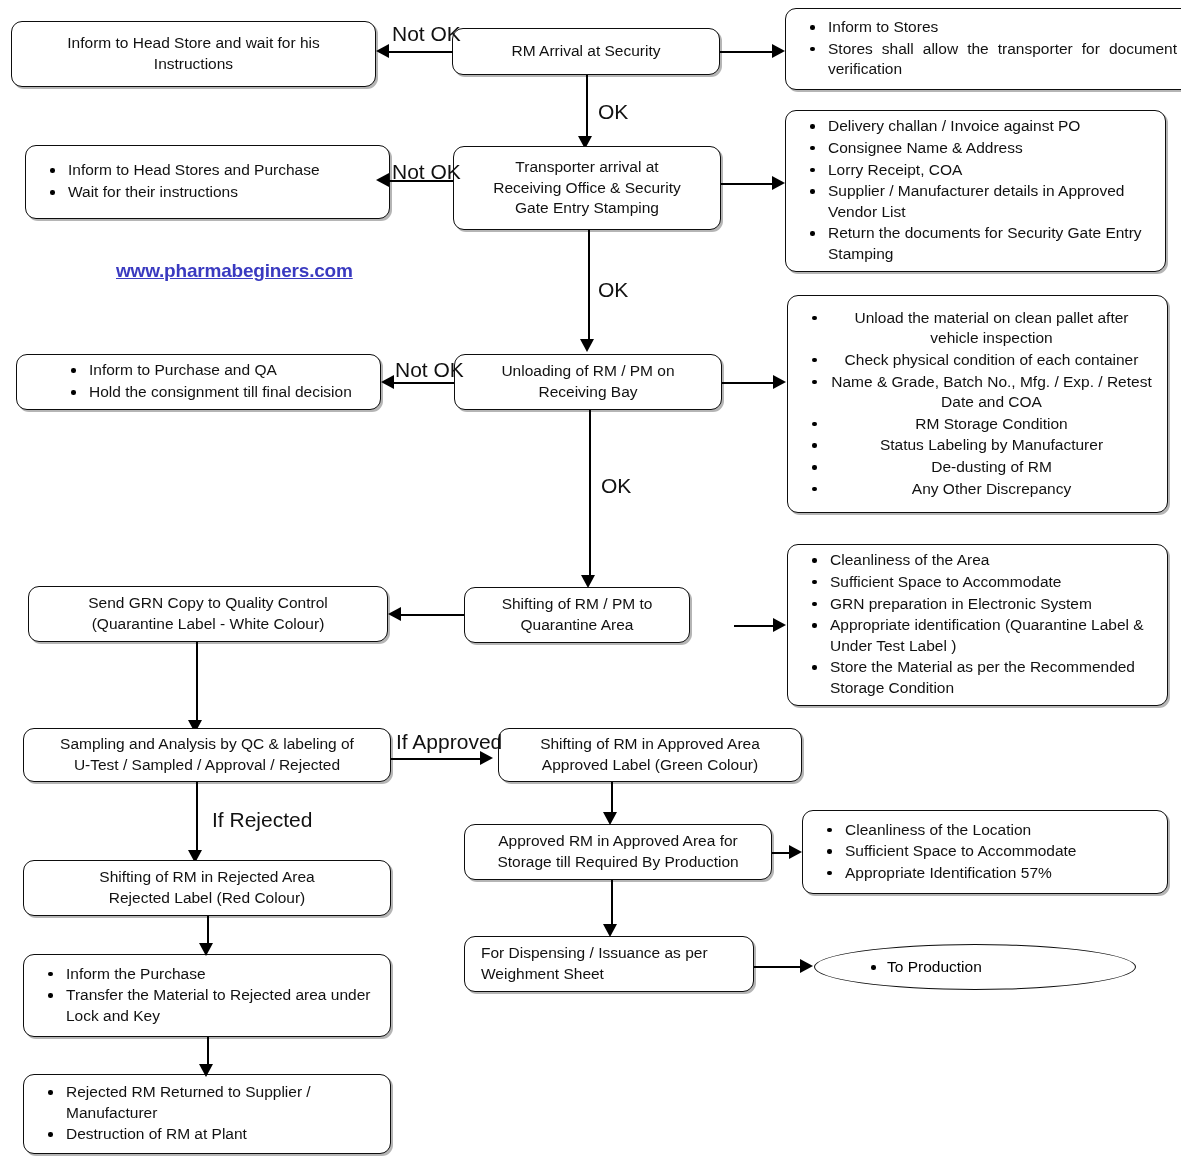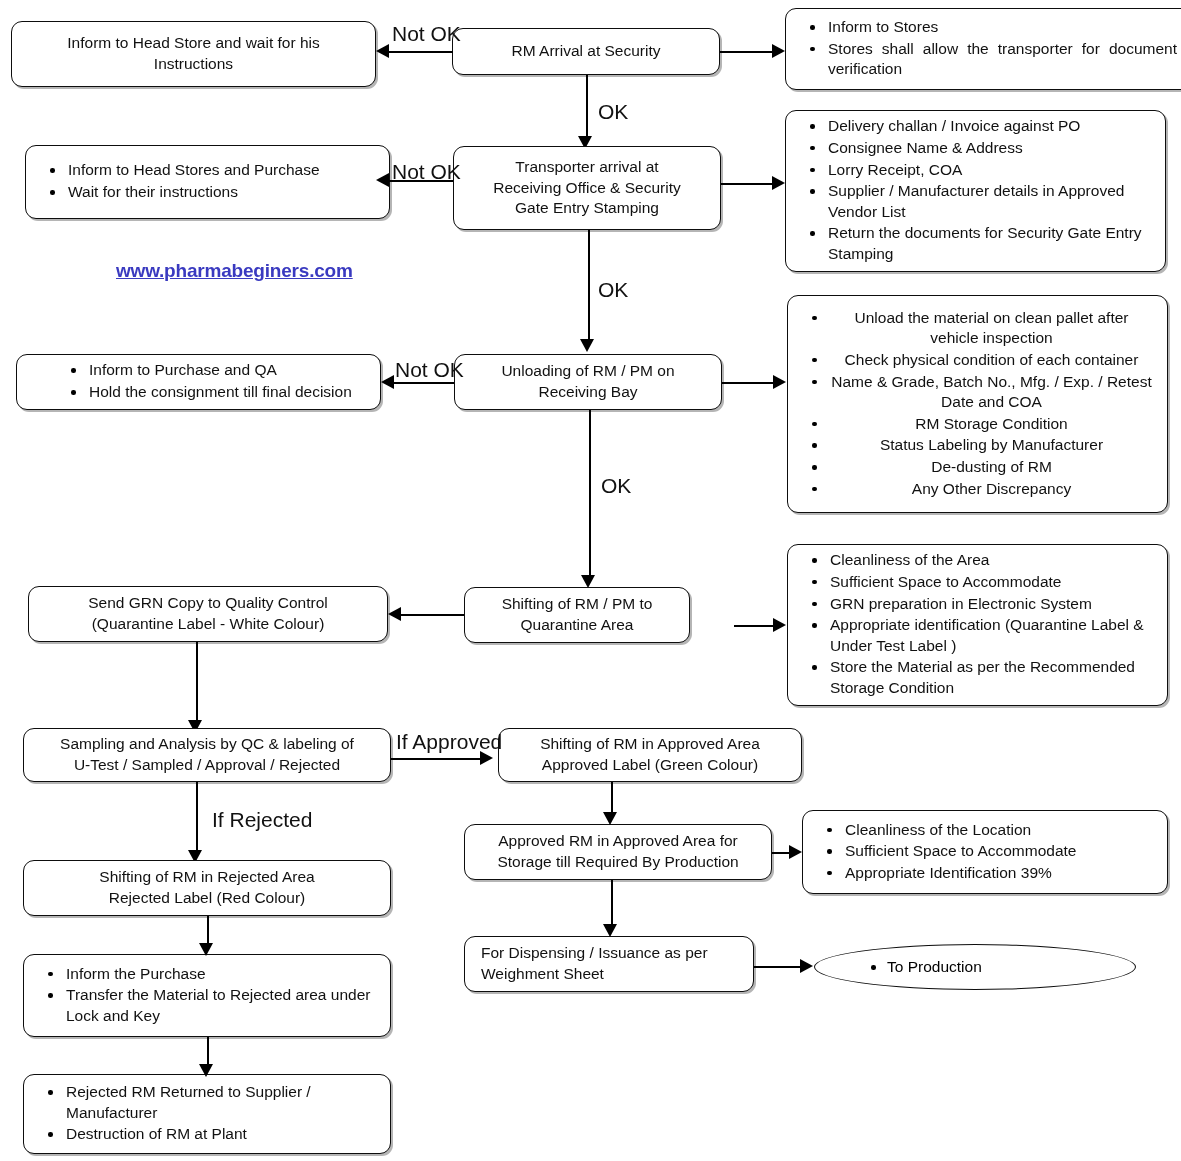--- a/index.html
+++ b/index.html
@@ -221,21 +221,21 @@
 
   <div class="box center" style="left:464px;top:824px;width:308px;height:56px;">
     <span class="line">Approved RM in Approved Area for</span>
     <span class="line">Storage till Required By Production</span>
   </div>
 
   <div class="box bullets" style="left:802px;top:810px;width:366px;height:84px;">
     <ul class="bl">
       <li>Cleanliness of the Location</li>
       <li>Sufficient Space to Accommodate</li>
-      <li>Appropriate Identification 39%</li>
+      <li>Appropriate Identification 57%</li>
     </ul>
   </div>
 
   <div class="vline" style="left:611px;top:782px;height:31px;"></div>
   <div class="arrow down" style="left:603px;top:812px;"></div>
 
   <div class="hline" style="left:772px;top:852px;width:18px;"></div>
   <div class="arrow right" style="left:789px;top:845px;"></div>
 
   <div class="box bullets" style="left:23px;top:954px;width:368px;height:83px;">

